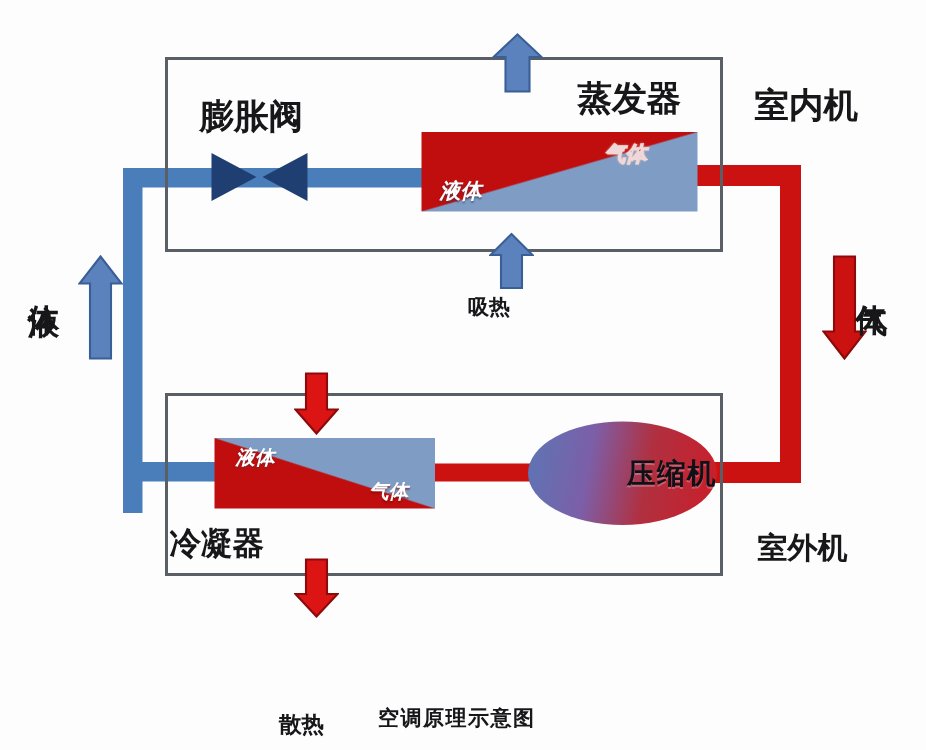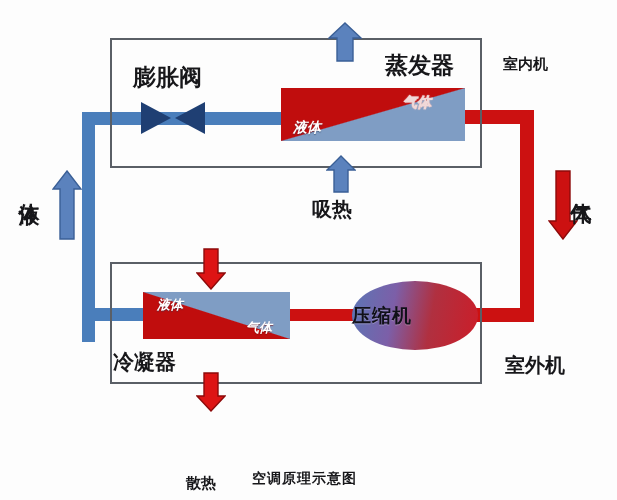--- a/index.html
+++ b/index.html
@@ -78,21 +78,21 @@
     text-shadow:0 1px 1px rgba(120,10,10,.6);
     font-size:13px;font-weight:bold;font-style:italic;
     font-family:"Liberation Serif","DejaVu Serif",serif;
   }
 
   
   #compressor{
     left:352px;top:281px;width:126px;height:69px;
     border-radius:50%;
     background:linear-gradient(100deg,#5b76b5 0%,#7c5fa8 33%,#b03040 62%,#cc1d28 100%);
-    display:flex;align-items:center;justify-content:flex-start;
+    display:flex;align-items:center;justify-content:flex-end;
   }
   #compressor .lbl{
     color:#101018;font-size:19px;font-weight:bold;
     font-family:"Liberation Serif","DejaVu Serif",serif;
     text-shadow:0 1px 0 rgba(255,255,255,.25);
     letter-spacing:1px;
   }
 
   
   #expansion-valve{left:140px;top:101px;width:66px;height:34px;}
@@ -108,22 +108,22 @@
   #arrow-dissipate{left:196px;top:372px;}
 
   
   .cn{
     font-family:"Liberation Serif","DejaVu Serif",serif;
     color:#17171a;font-weight:bold;
     white-space:nowrap;
   }
   #label-expansion-valve{left:133px;top:62px;font-size:23px;}
   #label-evaporator{left:385px;top:50px;font-size:23px;}
-  #label-indoor{left:503px;top:55px;font-size:15px;}
-  #label-absorb{left:312px;top:196px;font-size:20px;}
+  #label-indoor{left:503px;top:55px;font-size:23px;}
+  #label-absorb{left:312px;top:196px;font-size:14px;}
   #label-condenser{left:113px;top:348px;font-size:21px;text-align:right;}
   #label-outdoor{left:505px;top:352px;font-size:20px;}
   #label-dissipate{left:186px;top:426px;font-size:15px;margin-top:48px;}
   #label-title{left:252px;top:470px;font-size:14px;letter-spacing:1px;}
 
   .vert-label{
     writing-mode:vertical-rl;
     text-orientation:upright;
     line-height:1.0;
   }

